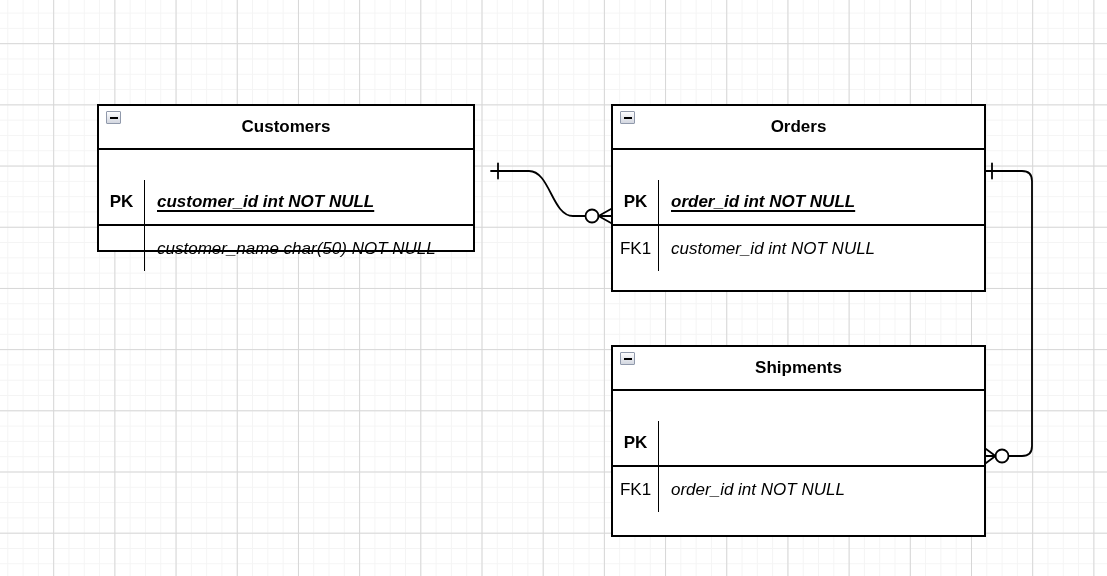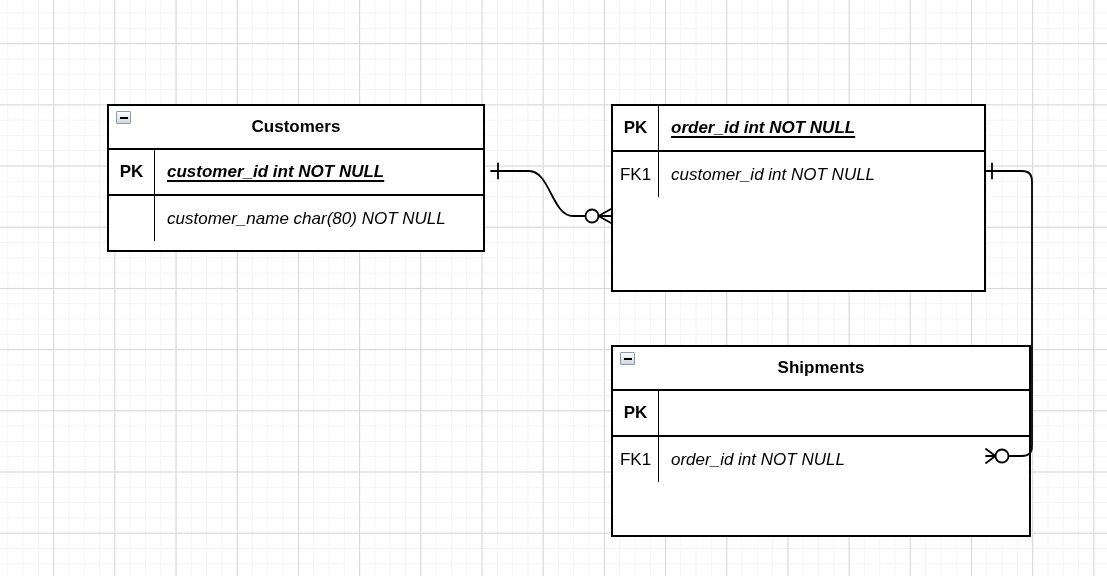--- a/index.html
+++ b/index.html
@@ -59,20 +59,21 @@
     display: flex;
     height: 45px;
     flex: 0 0 45px;
     align-items: stretch;
     font-size: 17px;
   }
   .er-row.pk {
     height: 46px;
     flex: 0 0 46px;
     border-bottom: 2px solid #000000;
+    margin-top: 30px;
   }
   .er-key {
     width: 46px;
     flex: 0 0 46px;
     border-right: 1.5px solid #000000;
     display: flex;
     align-items: center;
     justify-content: center;
   }
   .er-row.pk .er-key { font-weight: bold; }
@@ -92,48 +93,54 @@
   }
   .er-filler { flex: 1 1 auto; }
   .connector-layer {
     position: absolute;
     left: 0; top: 0;
     width: 1107px; height: 576px;
     pointer-events: none;
     z-index: 5;
   }
   
-  #tbl-customers { left: 107px; top: 104px; width: 378px; height: 148px; }
+  #tbl-customers { left: 97px; top: 104px; width: 378px; height: 148px; }
   #tbl-orders    { left: 611px; top: 104px; width: 375px; height: 188px; }
-  #tbl-shipments { left: 611px; top: 345px; width: 420px; height: 192px; }
+  #tbl-shipments { left: 611px; top: 345px; width: 375px; height: 192px; }
 </style>
 </head>
 <body>
 
 <div class="canvas">
 
   <div class="er-table" id="tbl-customers">
     <div class="er-header">
       <span class="collapse-btn">
           <span class="minus-glyph"></span>
         </span>
       <span>Customers</span>
     </div>
     <div class="er-row pk">
       <span class="er-key">PK</span>
       <span class="er-field">customer_id int NOT NULL</span>
     </div>
     <div class="er-row">
       <span class="er-key"></span>
-      <span class="er-field">customer_name char(80) NOT NULL</span>
+      <span class="er-field">customer_name char(50) NOT NULL</span>
     </div>
     <div class="er-filler"></div>
   </div>
 
   <div class="er-table" id="tbl-orders">
+    <div class="er-header">
+      <span class="collapse-btn">
+          <span class="minus-glyph"></span>
+        </span>
+      <span>Orders</span>
+    </div>
     <div class="er-row pk">
       <span class="er-key">PK</span>
       <span class="er-field">order_id int NOT NULL</span>
     </div>
     <div class="er-row">
       <span class="er-key">FK1</span>
       <span class="er-field">customer_id int NOT NULL</span>
     </div>
     <div class="er-filler"></div>
   </div>

